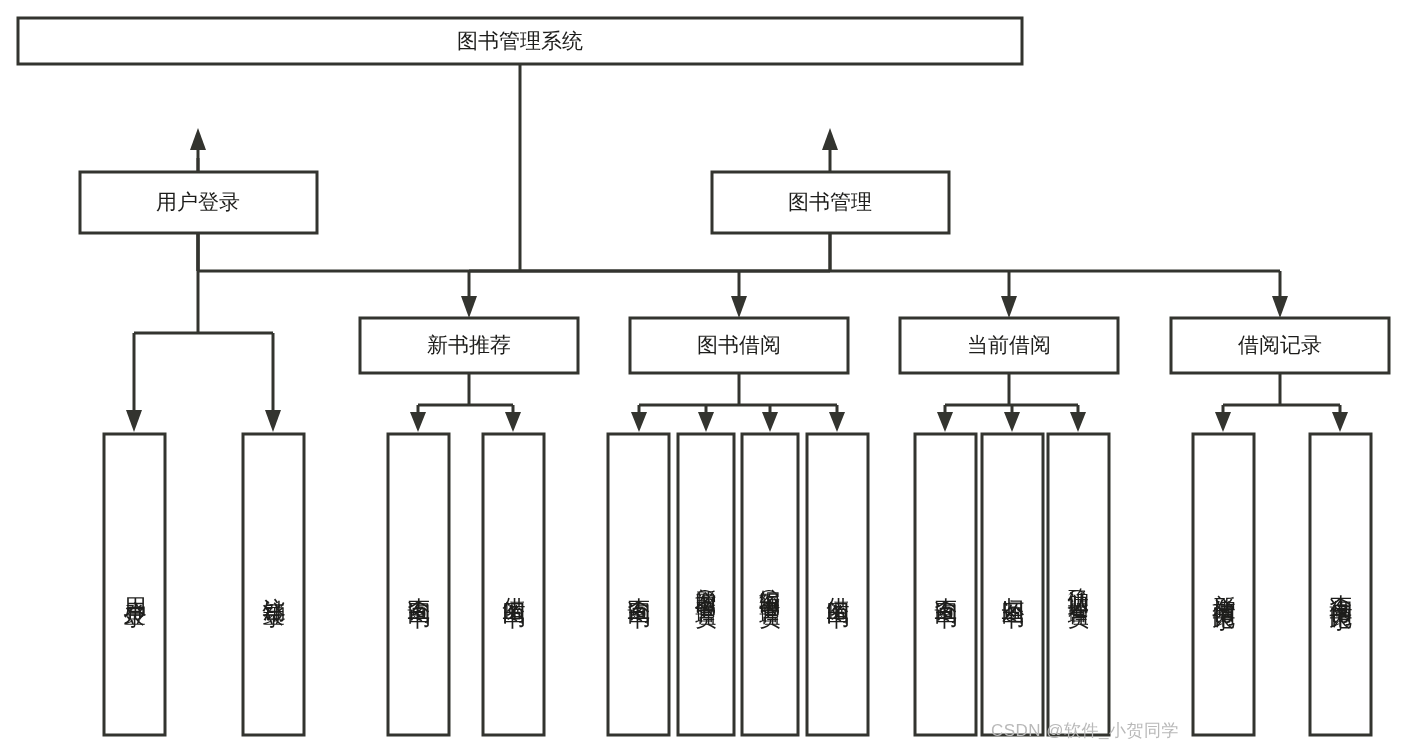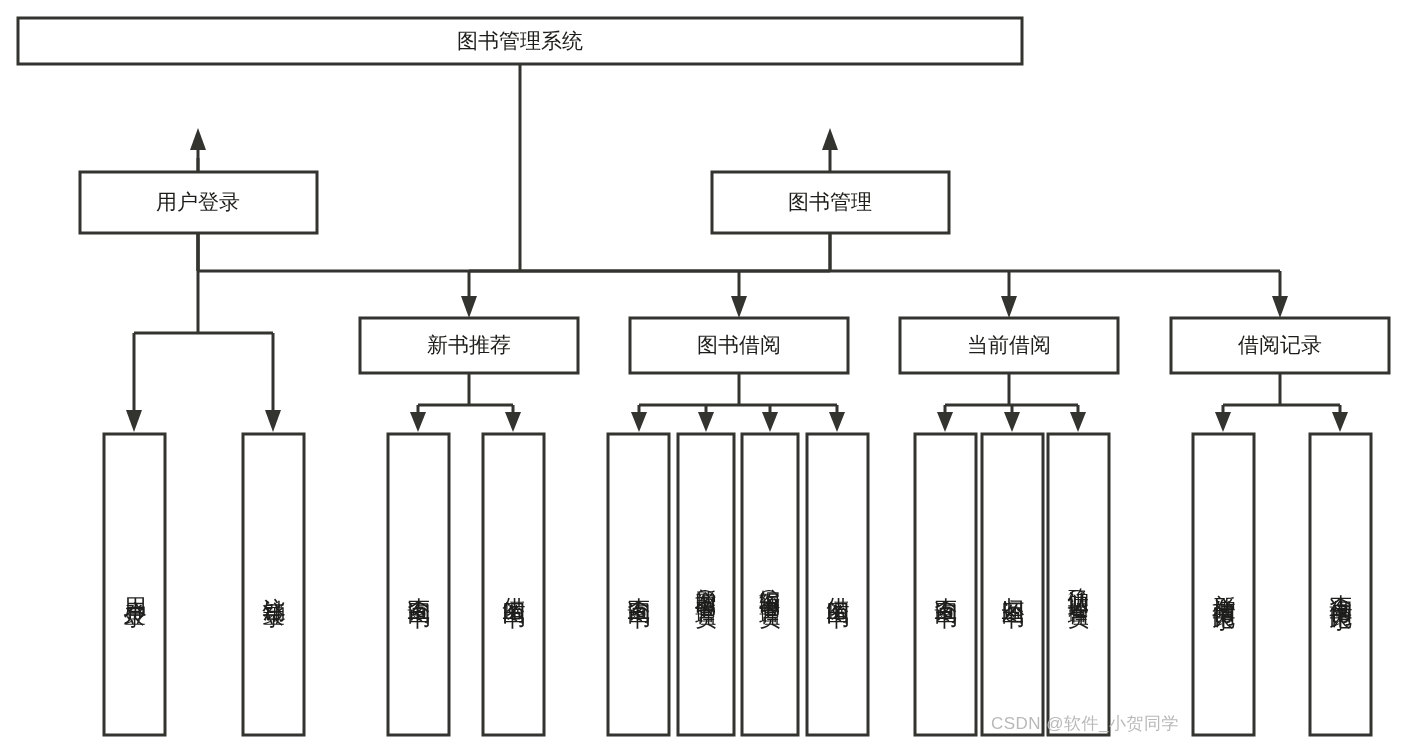--- a/index.html
+++ b/index.html
@@ -12,21 +12,21 @@
   svg#diagram{position:absolute;left:0;top:0;width:1405px;height:747px;}
   .nodebox{fill:#ffffff;stroke:#33342f;stroke-width:3;}
   .link{stroke:#33342f;stroke-width:3;fill:none;}
   .arrowhead{fill:#33342f;stroke:none;}
   .node-label{
     font-family:"Liberation Sans","DejaVu Sans",sans-serif;
     fill:#1d1d1b;font-size:21px;text-anchor:middle;
     dominant-baseline:middle;
   }
   .watermark{
-    position:absolute;right:6px;bottom:12px;
+    position:absolute;right:6px;bottom:5px;
     font-family:"Liberation Sans","DejaVu Sans",sans-serif;
     font-size:17px;color:#b9b9b9;white-space:nowrap;
     letter-spacing:0.5px;pointer-events:none;
   }
 </style>
 </head>
 <body>
 
 <div id="stage">
 

